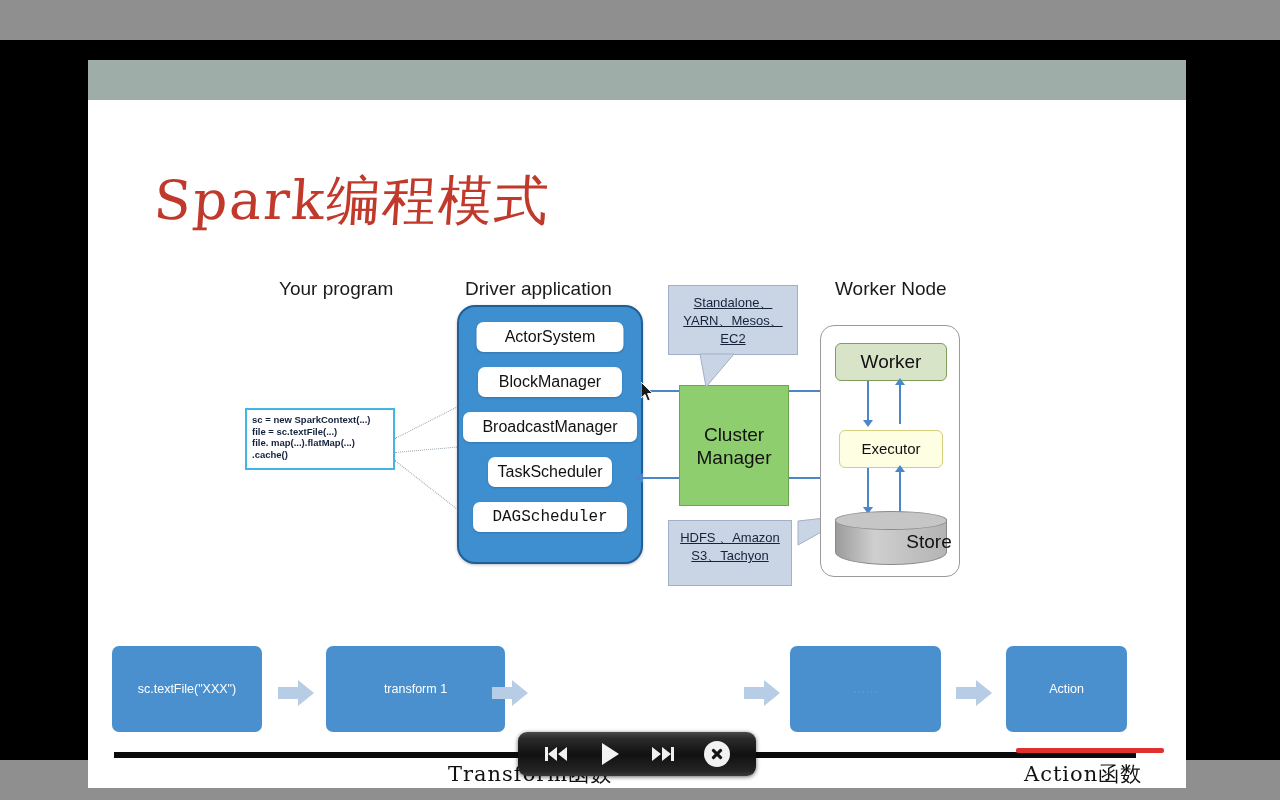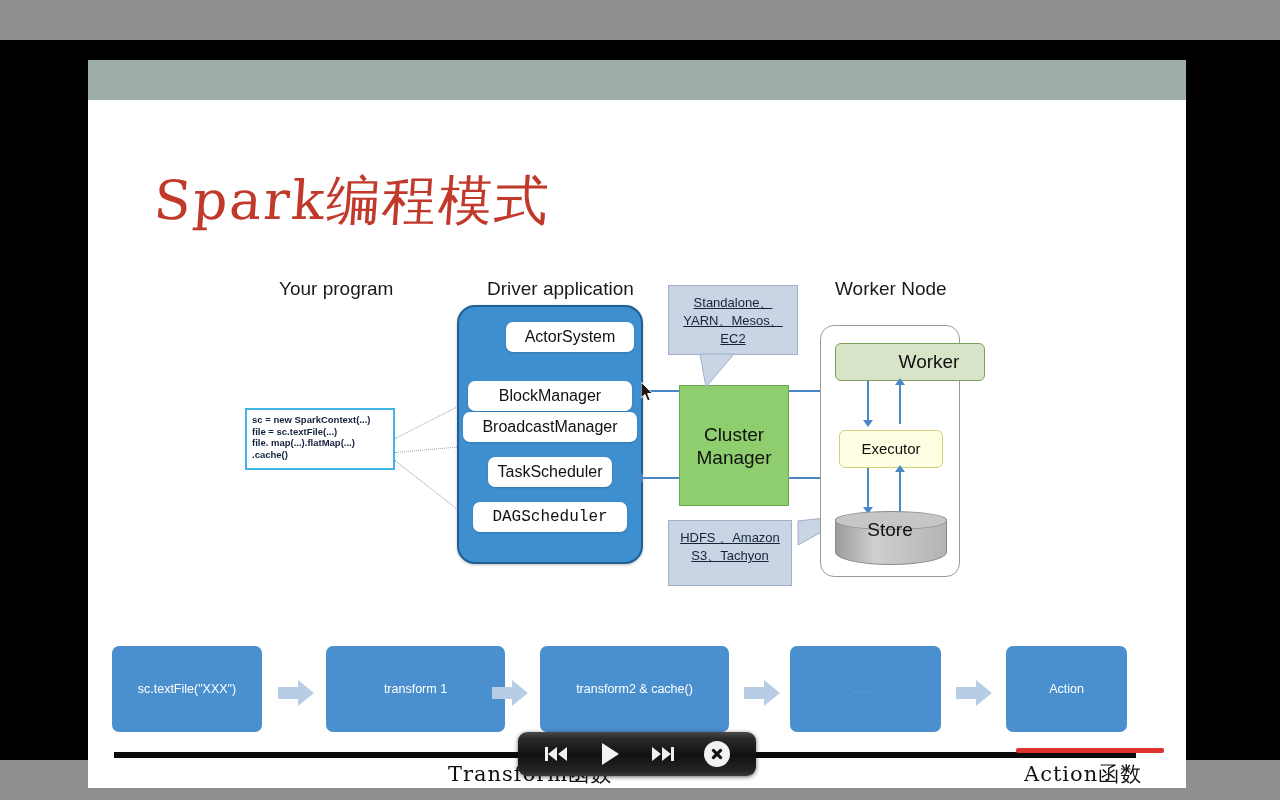--- a/index.html
+++ b/index.html
@@ -30,21 +30,21 @@
     font-size:54px;color:#c0392b;letter-spacing:2px;
     font-weight:400;white-space:nowrap;
     transform:skewX(-4deg);
   }
 
   
   .col-head{
     position:absolute;font-size:19px;color:#1a1a1a;white-space:nowrap;
   }
   #head-your-program{left:191px;top:218px;}
-  #head-driver-app{left:399px;top:218px;text-align:center;}
+  #head-driver-app{left:377px;top:218px;text-align:center;}
   #head-worker-node{left:747px;top:218px;}
 
   
   #code-box{
     position:absolute;left:157px;top:348px;width:150px;height:62px;
     border:2px solid #41b6e6;background:#ffffff;
     padding:4px 5px;box-sizing:border-box;
   }
   #code-box div{
     font-size:9.5px;line-height:11.5px;color:#14213d;font-weight:bold;
@@ -63,22 +63,22 @@
     background:#3e8fd0;border:2px solid #1f5f96;border-radius:18px;
     box-shadow:0 1px 3px rgba(0,0,0,.25);
   }
   .driver-item{
     position:absolute;left:50%;transform:translateX(-50%);
     background:#ffffff;border-radius:7px;
     height:30px;line-height:30px;text-align:center;
     font-size:16px;color:#111;white-space:nowrap;
     box-shadow:0 1px 2px rgba(0,0,0,.18);
   }
-  #ditem-0{top:15px;width:128px;margin-left:20px;}
-  #ditem-1{top:74px;width:164px;}
+  #ditem-0{top:15px;width:147px;}
+  #ditem-1{top:60px;width:144px;}
   #ditem-2{top:105px;width:174px;}
   #ditem-3{top:150px;width:124px;}
   #ditem-4{top:195px;width:154px;font-family:Liberation Mono, monospace;}
 
   
   #cluster-manager{
     position:absolute;left:591px;top:325px;width:108px;height:119px;
     background:#92d050;background:#8fce6e;border:1px solid #6aa84f;
   }
   #cluster-manager .cm-label{
@@ -106,42 +106,42 @@
   #callout-store{left:580px;top:460px;width:124px;height:66px;}
 
   
   #worker-node{
     position:absolute;left:732px;top:265px;width:138px;height:250px;
     border:1.5px solid #9a9a9a;border-radius:14px;background:#fff;
   }
   #worker-box{
     position:absolute;left:14px;top:17px;width:110px;height:36px;
     background:#d7e4c8;border:1px solid #7f9e5e;border-radius:6px;
-    text-align:center;line-height:36px;font-size:19px;color:#111;padding-left:38px;
+    text-align:center;line-height:36px;font-size:19px;color:#111;
   }
   #executor-box{
     position:absolute;left:18px;top:104px;width:102px;height:36px;
     background:#fdfee2;border:1px solid #d3cf7a;border-radius:6px;
     text-align:center;line-height:36px;font-size:15px;color:#111;
   }
   #store-cyl{
     position:absolute;left:14px;top:185px;width:110px;height:52px;
   }
   #store-cyl .cyl-body{
     position:absolute;left:0;top:8px;width:110px;height:44px;
     background:linear-gradient(to right,#9c9c9c,#cfcfcf 35%,#b4b4b4);
     border:1px solid #8a8a8a;border-radius:0 0 55px 55px/0 0 13px 13px;
   }
   #store-cyl .cyl-top{
     position:absolute;left:0;top:0;width:110px;height:17px;
     background:#c6c6c6;border:1px solid #8a8a8a;border-radius:55px/9px;
   }
   #store-cyl .cyl-label{
-    position:absolute;left:0;top:8px;width:110px;text-align:center;
-    font-size:19px;color:#111;
+    position:absolute;left:0;top:20px;width:110px;text-align:center;
+    font-size:19px;color:#111;padding-left:39px;
   }
   .wn-arrow{position:absolute;width:2px;background:#4a86c8;}
   .wn-head{
     position:absolute;width:0;height:0;
     border-left:5px solid transparent;border-right:5px solid transparent;
   }
   .wn-head-down{border-top:7px solid #4a86c8;}
   .wn-head-up{border-bottom:7px solid #4a86c8;}
 
   
@@ -282,21 +282,20 @@
     <div class="pipe-box" style="left:24px;width:150px;">sc.textFile("XXX")</div>
     <svg class="pipe-arrow" style="left:190px;" viewBox="0 0 36 26">
       <polygon points="0,7 20,7 20,0 36,13 20,26 20,19 0,19" fill="#b7cde6"></polygon>
     </svg>
 
     <div class="pipe-box" style="left:238px;width:179px;">transform 1</div>
     <svg class="pipe-arrow" style="left:404px;" viewBox="0 0 36 26">
       <polygon points="0,7 20,7 20,0 36,13 20,26 20,19 0,19" fill="#b7cde6"></polygon>
     </svg>
 
-    <div class="pipe-box" style="left:452px;width:189px;">transform2  &amp; cache()</div>
     <svg class="pipe-arrow" style="left:656px;" viewBox="0 0 36 26">
       <polygon points="0,7 20,7 20,0 36,13 20,26 20,19 0,19" fill="#b7cde6"></polygon>
     </svg>
 
     <div class="pipe-box" style="left:702px;width:151px;color:#5ea0da;">……</div>
     <svg class="pipe-arrow" style="left:868px;" viewBox="0 0 36 26">
       <polygon points="0,7 20,7 20,0 36,13 20,26 20,19 0,19" fill="#b7cde6"></polygon>
     </svg>
 
     <div class="pipe-box" style="left:918px;width:121px;">Action</div>

